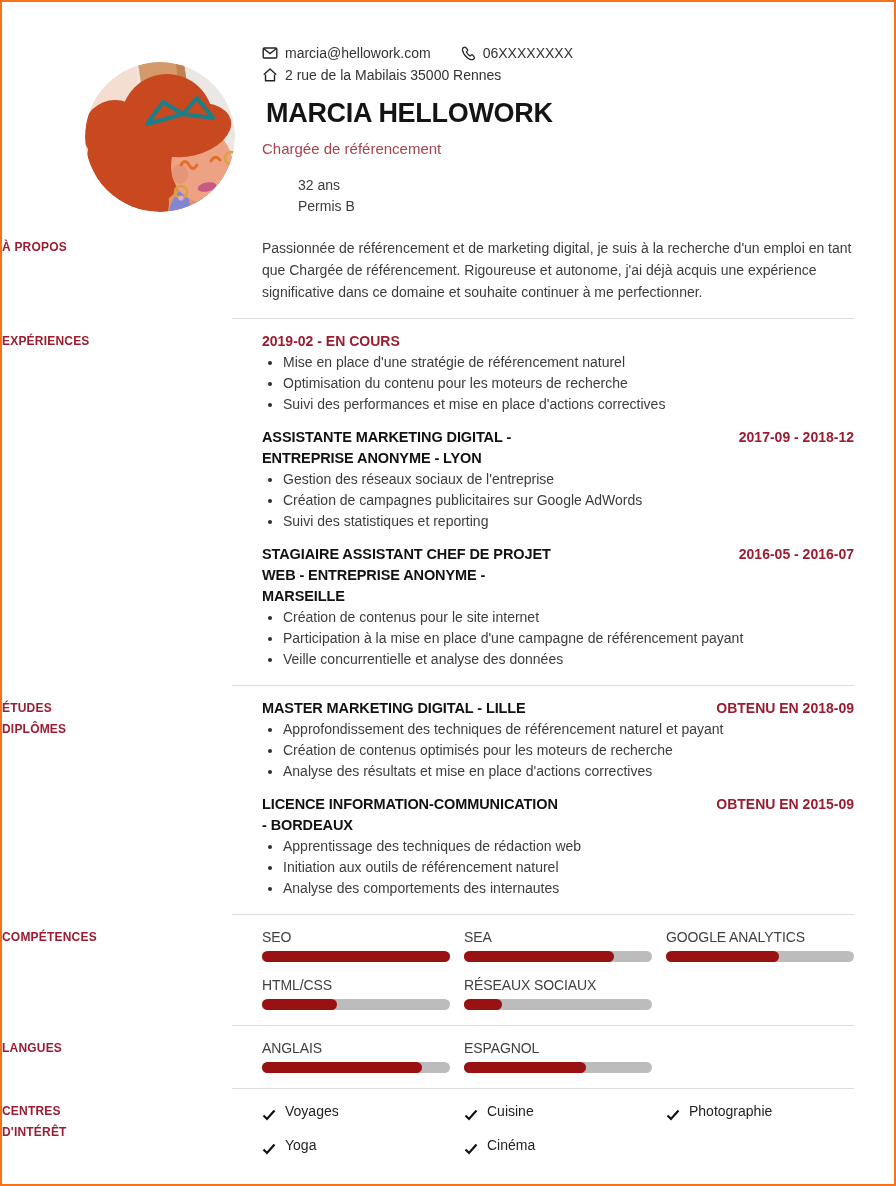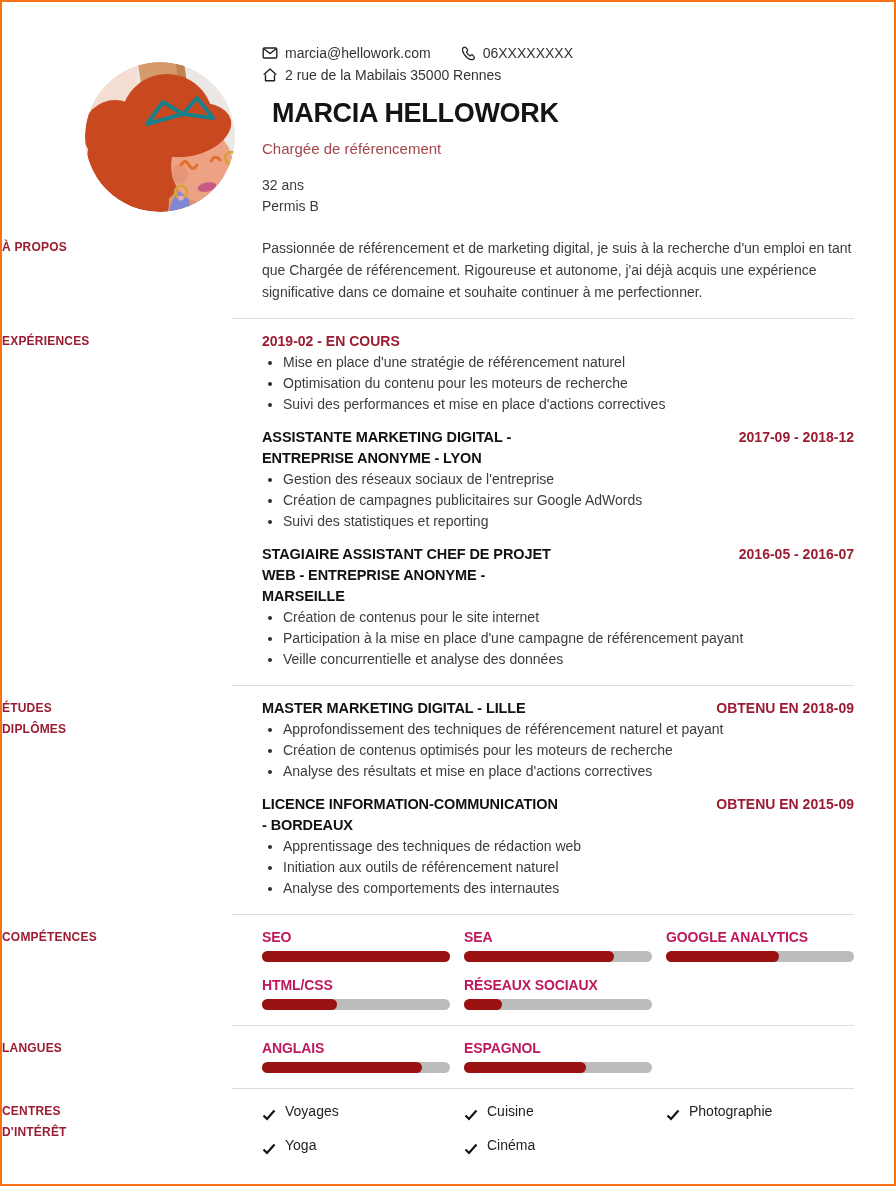--- a/index.html
+++ b/index.html
@@ -16,23 +16,23 @@
     font-family:"Liberation Sans",sans-serif;color:#333;
     padding:0 40px 0 0;
   }
   
   .avatar{position:absolute;left:83px;top:60px;width:150px;height:150px;border-radius:50%;overflow:hidden;}
   .avatar svg{display:block;width:150px;height:150px;}
   .header-main{margin-left:260px;padding-top:40px;}
   .contact-line{display:flex;gap:30px;font-size:14px;line-height:22px;color:#333;align-items:center;}
   .contact-item{display:inline-flex;align-items:center;gap:7px;}
   .contact-item svg{flex:0 0 auto;}
-  h1.name{margin:12px 10px 0;font-size:27px;font-weight:800;color:#141414;letter-spacing:-0.3px;line-height:1.15;}
+  h1.name{margin:12px 4px 0;font-size:27px;font-weight:800;color:#141414;letter-spacing:-0.3px;line-height:1.15;}
   .job-title{margin-top:10px;font-size:15px;color:var(--title-red);line-height:20px;}
-  .meta{font-size:14px;line-height:21px;color:#3c3c3c;}
+  .meta{font-size:14px;line-height:21px;color:#3c3c3c;margin-left:36px;}
   .meta.first{margin-top:16px;}
   
   .row{display:grid;grid-template-columns:230px 1fr;}
   .sec-label{
     text-align:left;color:var(--accent);font-weight:700;font-size:12px;
     letter-spacing:0.2px;line-height:21px;white-space:pre-line;
   }
   .content{padding-left:30px;}
   .about{margin-top:20px;}
   .about p{margin:0;font-size:14px;line-height:22px;color:#3c3c3c;}
@@ -43,21 +43,21 @@
   .entry{margin-bottom:12px;}
   .entry:last-child{margin-bottom:0;}
   .entry-head{display:flex;justify-content:space-between;align-items:flex-start;gap:10px;}
   .entry-title{margin:0;font-size:14.5px;font-weight:700;color:#111;line-height:21px;max-width:300px;letter-spacing:-0.1px;}
   .entry-date{font-size:14px;font-weight:700;color:var(--accent);white-space:nowrap;line-height:21px;}
   .entry ul{margin:0;padding-left:21px;}
   .entry li{font-size:14px;line-height:21px;color:#3c3c3c;}
   .entry li::marker{color:#2e2e2e;}
   
   .triple{display:grid;grid-template-columns:repeat(3,1fr);column-gap:14px;row-gap:13px;}
-  .skill-name{font-size:14px;font-weight:700;color:#be185d;line-height:21px;letter-spacing:-0.1px;}
+  .skill-name{font-size:14px;font-weight:400;color:#404040;line-height:21px;letter-spacing:-0.1px;}
   .bar{height:11px;border-radius:6px;background:var(--track);margin-top:3px;}
   .bar-fill{height:11px;border-radius:6px;background:var(--bar);}
   .interest{display:flex;align-items:flex-end;gap:9px;font-size:14px;color:#222;line-height:21px;}
 </style>
 </head>
 <body>
 
 <div class="page">
 
   <div class="avatar">

